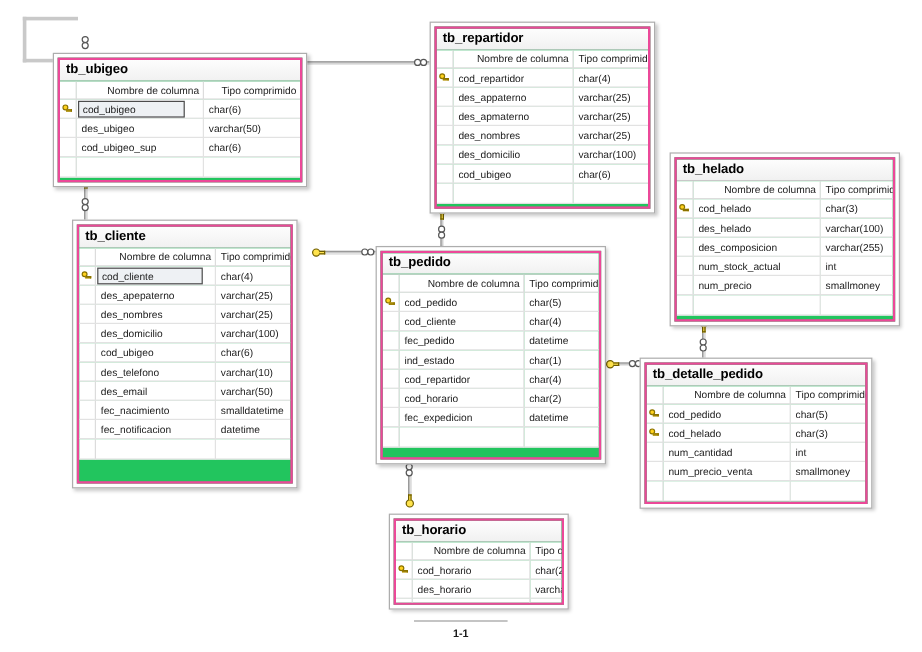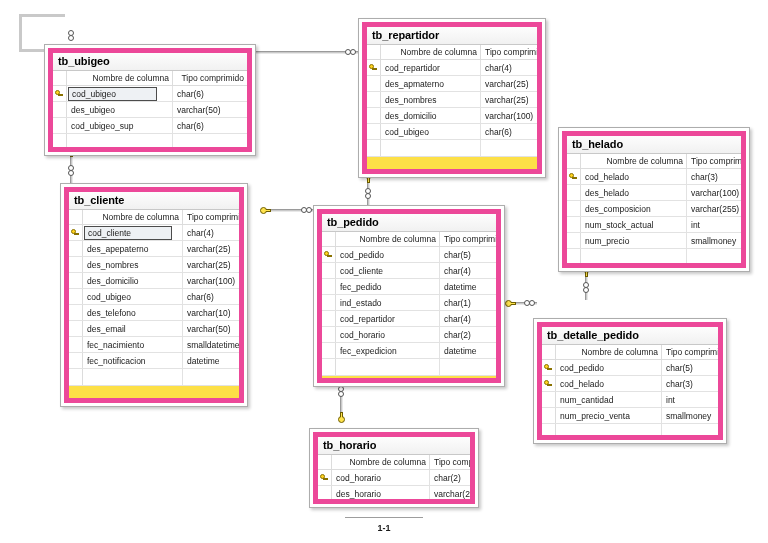--- a/index.html
+++ b/index.html
@@ -27,22 +27,22 @@
     border: 1px solid #adadad;
     box-shadow: 2px 2px 3px rgba(0,0,0,0.22);
     box-sizing: border-box;
   }
   .table-inner {
     position: absolute;
     left: 3px;
     top: 3px;
     right: 3px;
     bottom: 3px;
-    background: #fde047;
-    border: 5px solid #ec4899;
+    background: #22c55e;
+    border: 2px solid #ec4899;
     box-sizing: border-box;
     overflow: hidden;
   }
   .table-title {
     font-size: 11px;
     font-weight: bold;
     color: #000000;
     padding: 2px 4px 3px 5px;
     background: linear-gradient(to bottom, #fdfdfd 0%, #f1f1f1 100%);
     border-bottom: 1px solid #c8c8c8;
@@ -340,20 +340,25 @@
           <th style="width:92px">Nombre de columna</th>
           <th class="c-type">Tipo comprimido</th>
         </tr>
         <tr>
           <td class="c-gut"><span class="key-ico"></span></td>
           <td>cod_repartidor</td>
           <td class="c-type">char(4)</td>
         </tr>
         <tr>
           <td class="c-gut"></td>
+          <td>des_appaterno</td>
+          <td class="c-type">varchar(25)</td>
+        </tr>
+        <tr>
+          <td class="c-gut"></td>
           <td>des_apmaterno</td>
           <td class="c-type">varchar(25)</td>
         </tr>
         <tr>
           <td class="c-gut"></td>
           <td>des_nombres</td>
           <td class="c-type">varchar(25)</td>
         </tr>
         <tr>
           <td class="c-gut"></td>
@@ -533,21 +538,21 @@
         <tr class="empty">
           <td class="c-gut"></td>
           <td></td>
           <td class="c-type"></td>
         </tr>
       </tbody>
         </table>
     </div>
   </div>
 
-  <div class="table-box" style="left:533px; top:298px; width:194px; height:126px;margin-top:20px;">
+  <div class="table-box" style="left:533px; top:298px; width:194px; height:126px;">
     <div class="table-inner">
       <div class="table-title">tb_detalle_pedido</div>
       <table class="grid">
         <tbody>
             <tr>
           <th class="c-gut"></th>
           <th style="width:98px">Nombre de columna</th>
           <th class="c-type">Tipo comprimido</th>
         </tr>
         <tr>
@@ -573,21 +578,21 @@
         <tr class="empty">
           <td class="c-gut"></td>
           <td></td>
           <td class="c-type"></td>
         </tr>
       </tbody>
         </table>
     </div>
   </div>
 
-  <div class="table-box" style="left:309px; top:428px; width:170px; height:80px;padding-left:40px;">
+  <div class="table-box" style="left:324px; top:428px; width:150px; height:80px;padding-left:40px;">
     <div class="table-inner">
       <div class="table-title">tb_horario</div>
       <table class="grid">
         <tbody>
             <tr>
           <th class="c-gut"></th>
           <th style="width:90px">Nombre de columna</th>
           <th class="c-type">Tipo comprimido</th>
         </tr>
         <tr>

